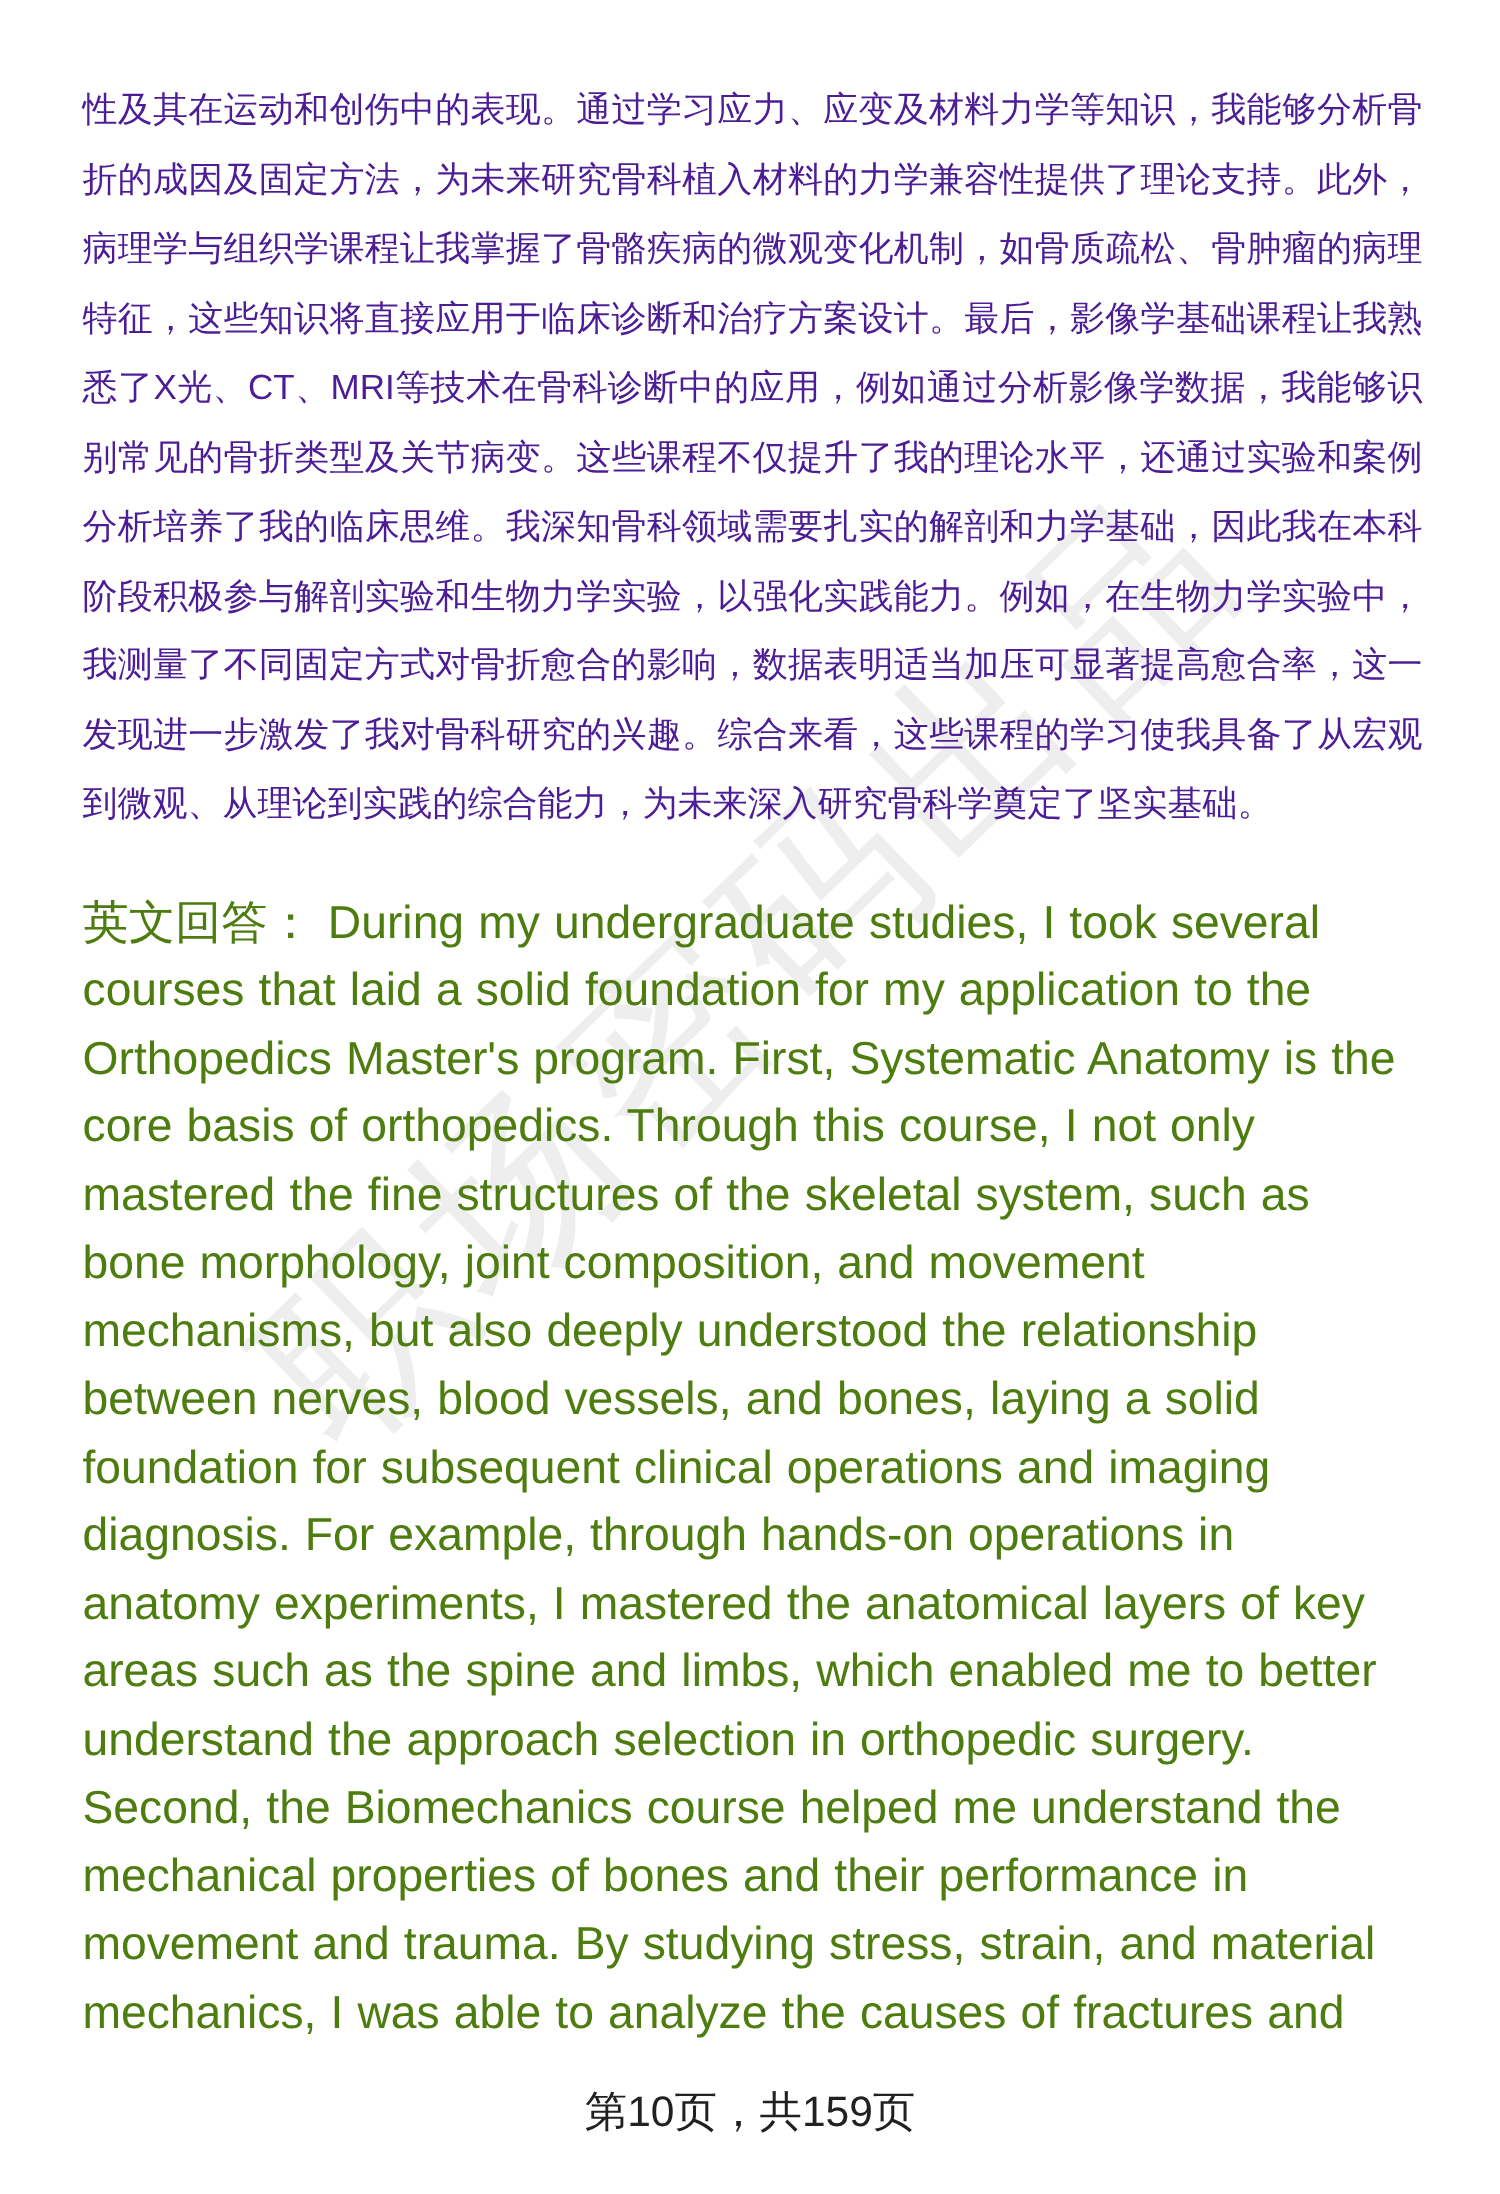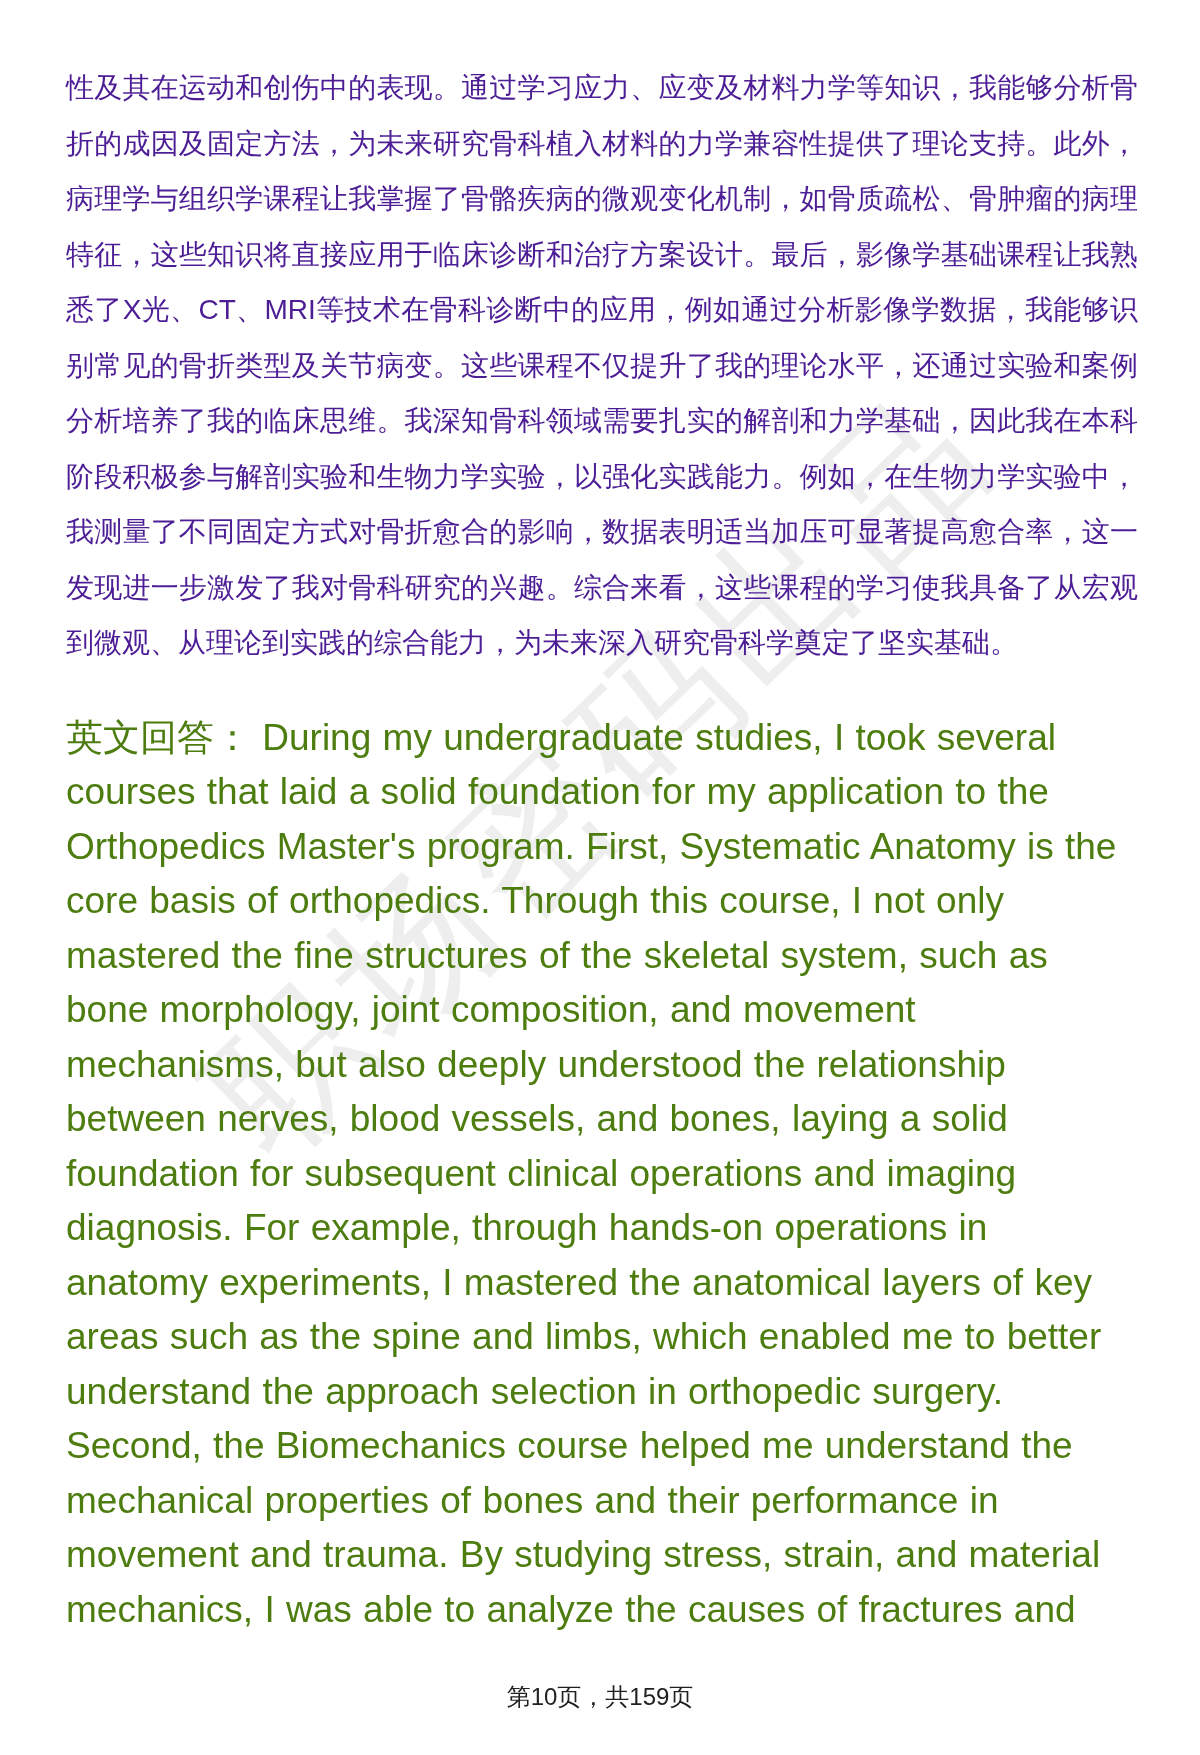--- a/index.html
+++ b/index.html
@@ -60,21 +60,21 @@
     margin-top: 40px;
     word-spacing: 1px;
   }
 
   .footer {
     position: absolute;
     left: 0;
     right: 0;
     bottom: 42px;
     text-align: center;
-    font-size: 24px;
+    font-size: 34px;
     color: #212121;
     z-index: 2;
   }
 </style>
 </head>
 <body>
 
 <div class="page">
 
   <div class="watermark">职场密码出品</div>

